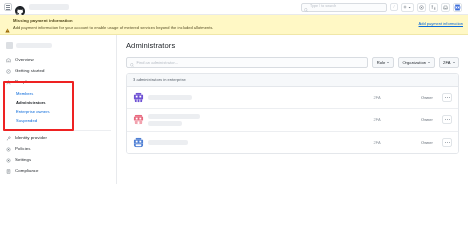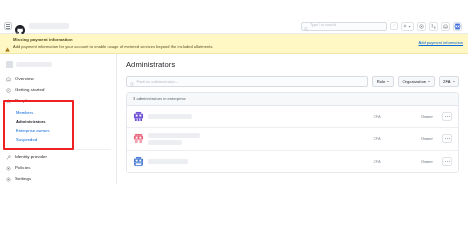--- a/index.html
+++ b/index.html
@@ -2,21 +2,21 @@
 <html><head>
 <meta charset="utf-8">
 <style>
   * { box-sizing: border-box; margin: 0; padding: 0; }
   html, body {
     width: 468px; height: 184px;
     font-family: "Liberation Sans", sans-serif;
     background: #ffffff;
     overflow: hidden;
   }
-  #app { position: relative; width: 388px; height: 184px; margin-top: 19px; }
+  #app { position: relative; width: 388px; height: 184px; }
 
   
   .topbar {
     position: absolute; left: 0; top: 0; width: 468px; height: 15px;
     background: #ffffff; border-bottom: 1px solid #e8eaed;
     display: flex; align-items: center; padding: 0 4px;
   }
   .hamburger {
     width: 8px; height: 8px; border: 1px solid #c8ccd1; border-radius: 2px;
     display: flex; flex-direction: column; justify-content: center;

